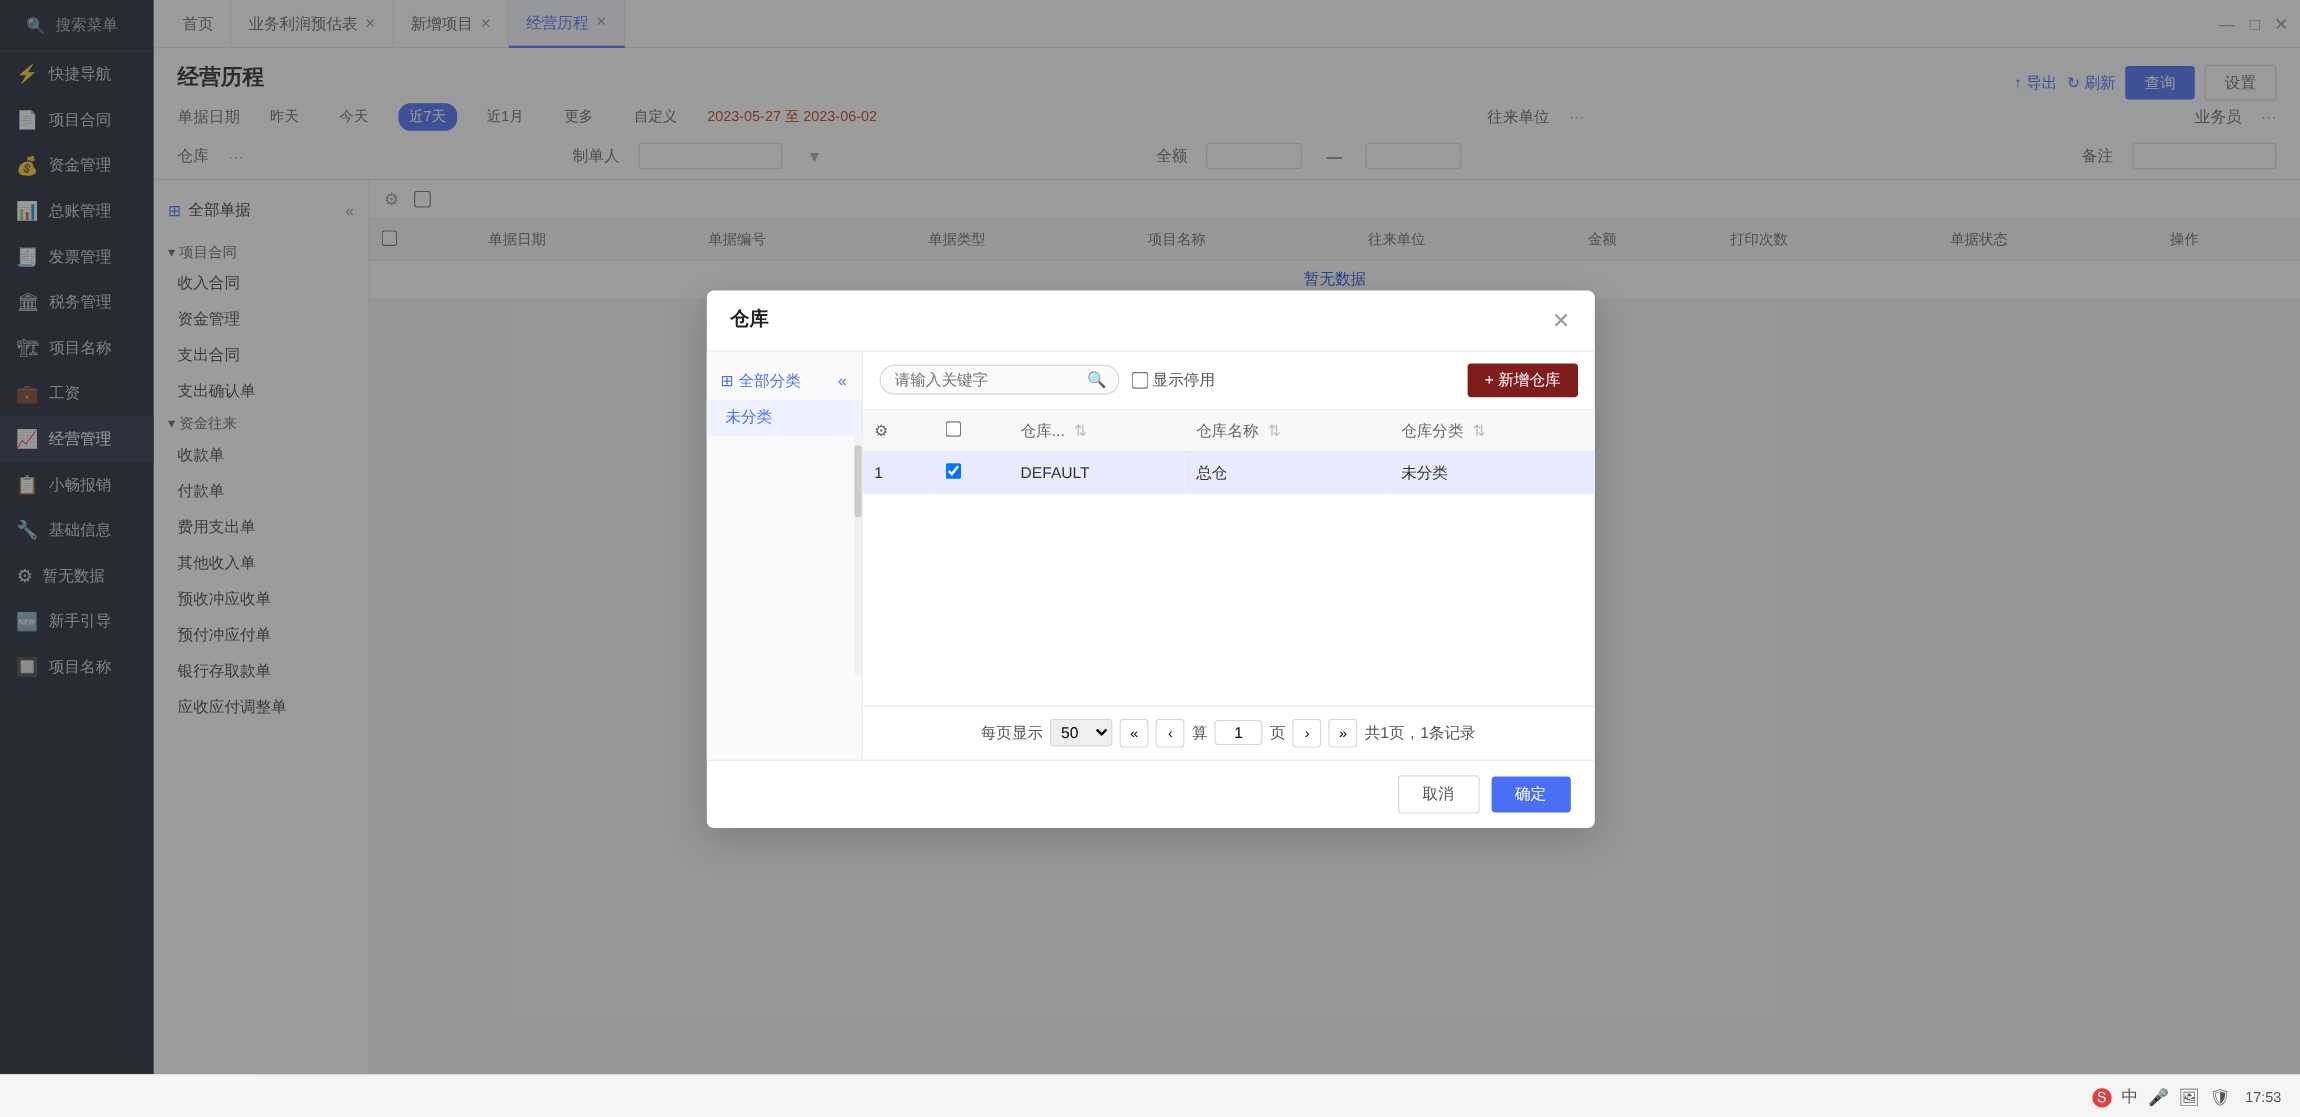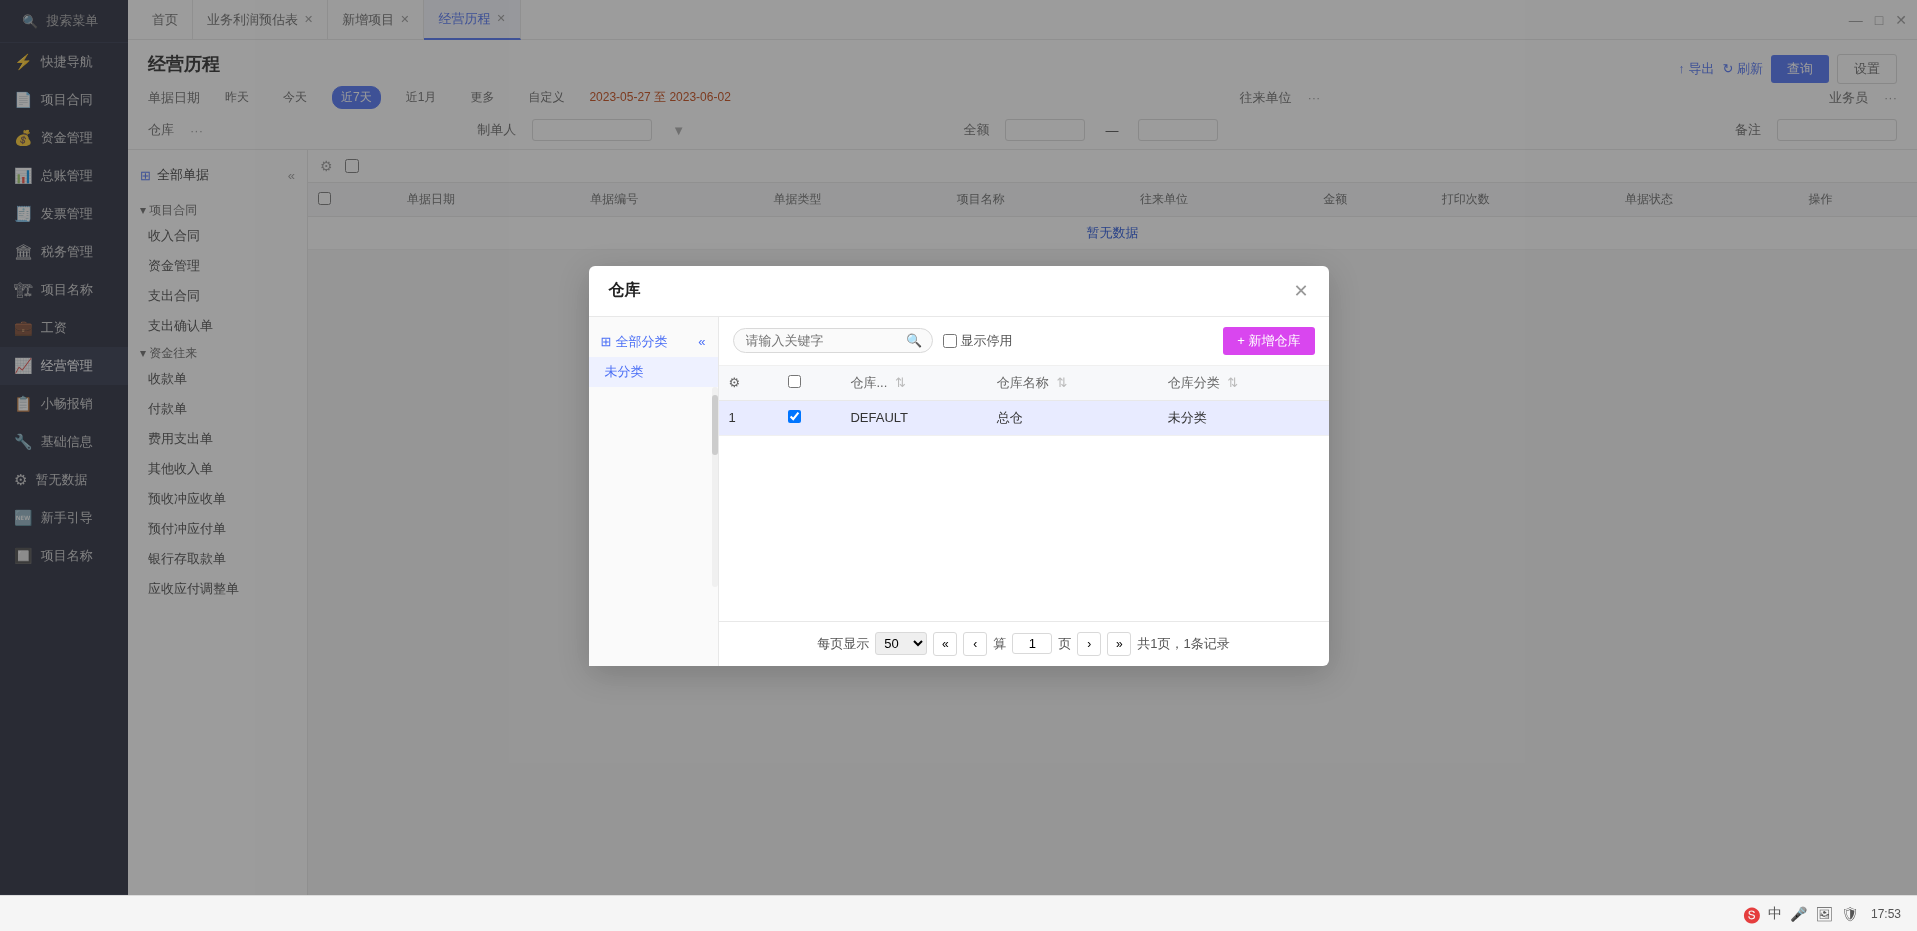--- a/index.html
+++ b/index.html
@@ -119,21 +119,21 @@
     .modal-left-item.active { color: #4a6ef5; background: #eef1ff; }
     .modal-right { flex: 1; display: flex; flex-direction: column; }
     .modal-toolbar {
       display: flex; align-items: center; padding: 10px 14px; gap: 10px; border-bottom: 1px solid #f0f0f0;
     }
     .modal-search {
       border: 1px solid #d9d9d9; border-radius: 20px; padding: 4px 12px; font-size: 13px; width: 200px; outline: none; background: #fafafa;
     }
     .show-disabled { display: flex; align-items: center; gap: 4px; font-size: 13px; color: #555; }
     .checkbox { width: 14px; height: 14px; }
-    .add-btn { margin-left: auto; background: #d946ef; color: #fff; border: none; padding: 5px 14px; border-radius: 3px; cursor: pointer; font-size: 13px; }
+    .add-btn { margin-left: auto; background: #7f1d1d; color: #fff; border: none; padding: 5px 14px; border-radius: 3px; cursor: pointer; font-size: 13px; }
     .modal-table { width: 100%; border-collapse: collapse; font-size: 13px; }
     .modal-table th { background: #f7f8fa; padding: 8px 10px; border-bottom: 1px solid #e8e8e8; color: #666; font-weight: 500; text-align: left; }
     .modal-table td { padding: 8px 10px; border-bottom: 1px solid #f0f0f0; }
     .modal-table tr.selected td { background: #e8ebff; }
     .modal-table th .sort-icon { margin-left: 4px; color: #bbb; }
     .modal-pagination {
       display: flex; align-items: center; justify-content: center; padding: 10px 14px; border-top: 1px solid #e8e8e8; gap: 6px; font-size: 13px; color: #555;
     }
     .modal-pagination .page-size-select {
       border: 1px solid #d9d9d9; border-radius: 3px; padding: 2px 4px; font-size: 13px;
@@ -459,20 +459,24 @@
           <span>算</span>
           <input type="text" class="page-input" value="1" style="">
           <span>页</span>
           <button class="page-btn">›</button>
           <button class="page-btn">»</button>
           <span>共1页，1条记录</span>
         </div>
       </div>
     </div>
 
+    <div class="modal-footer">
+      <button class="btn-cancel">取消</button>
+      <button class="btn-confirm">确定</button>
+    </div>
   </div>
 </div>
 
 <div class="taskbar">
   <div class="taskbar-icons">
     <span style="color:#e53e3e;font-size:16px;">🅢</span>
     <span style="font-size:14px;">中</span>
     <span style="font-size:14px;">🎤</span>
     <span style="font-size:14px;">🖼</span>
     <span style="font-size:14px;">🛡</span>

